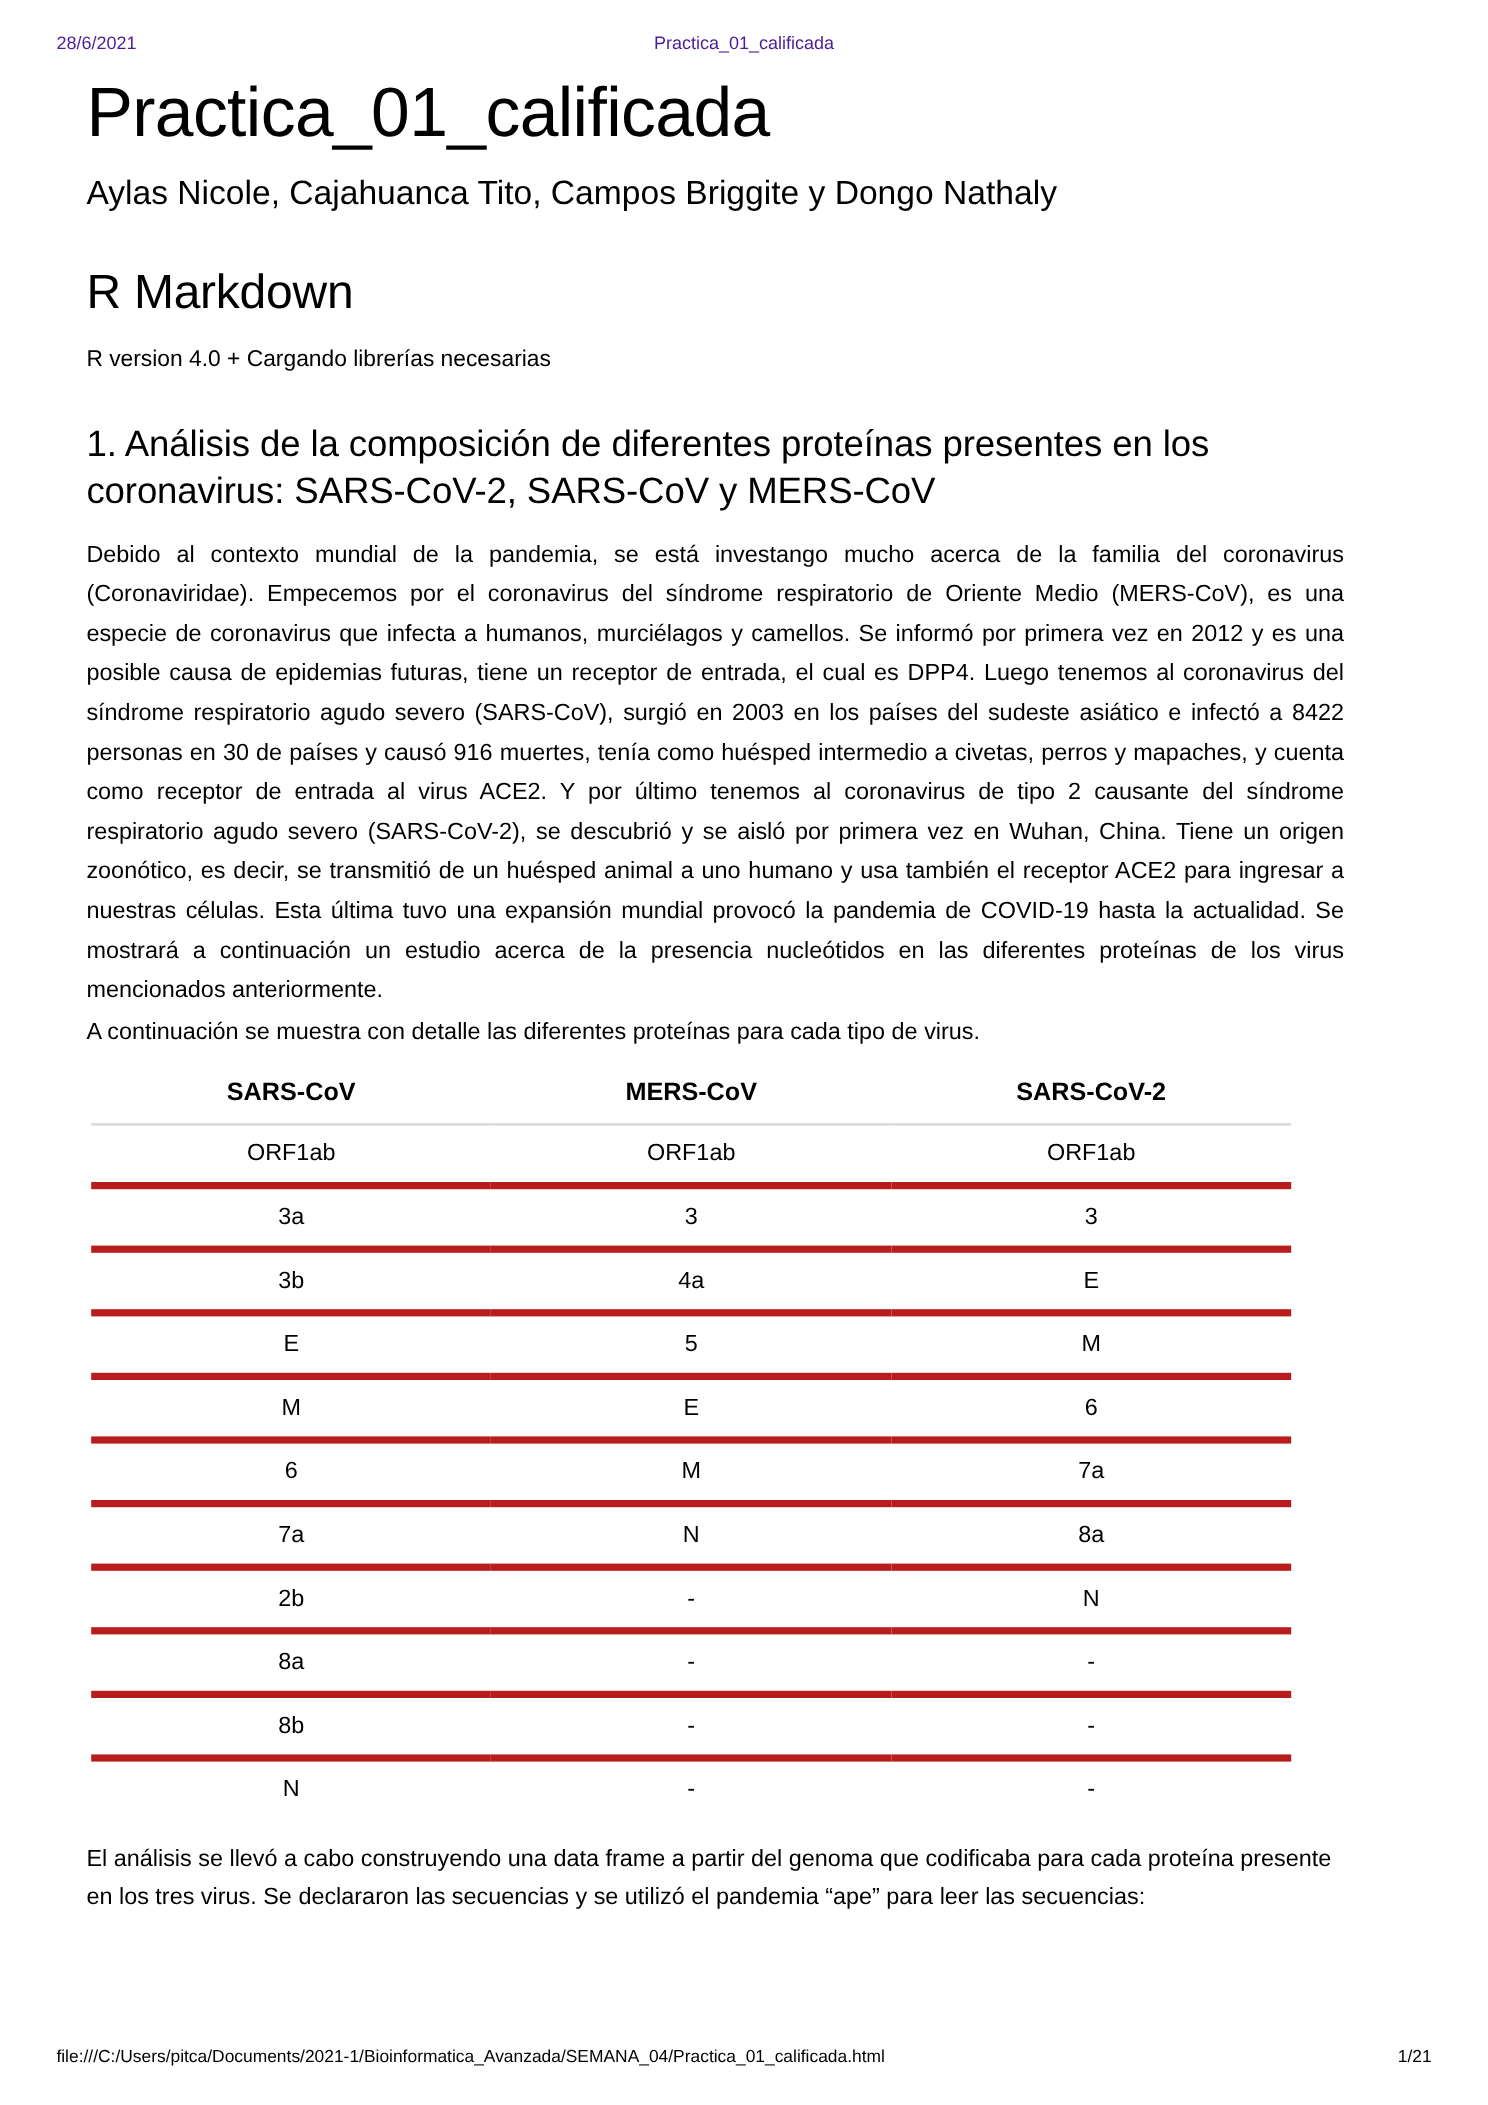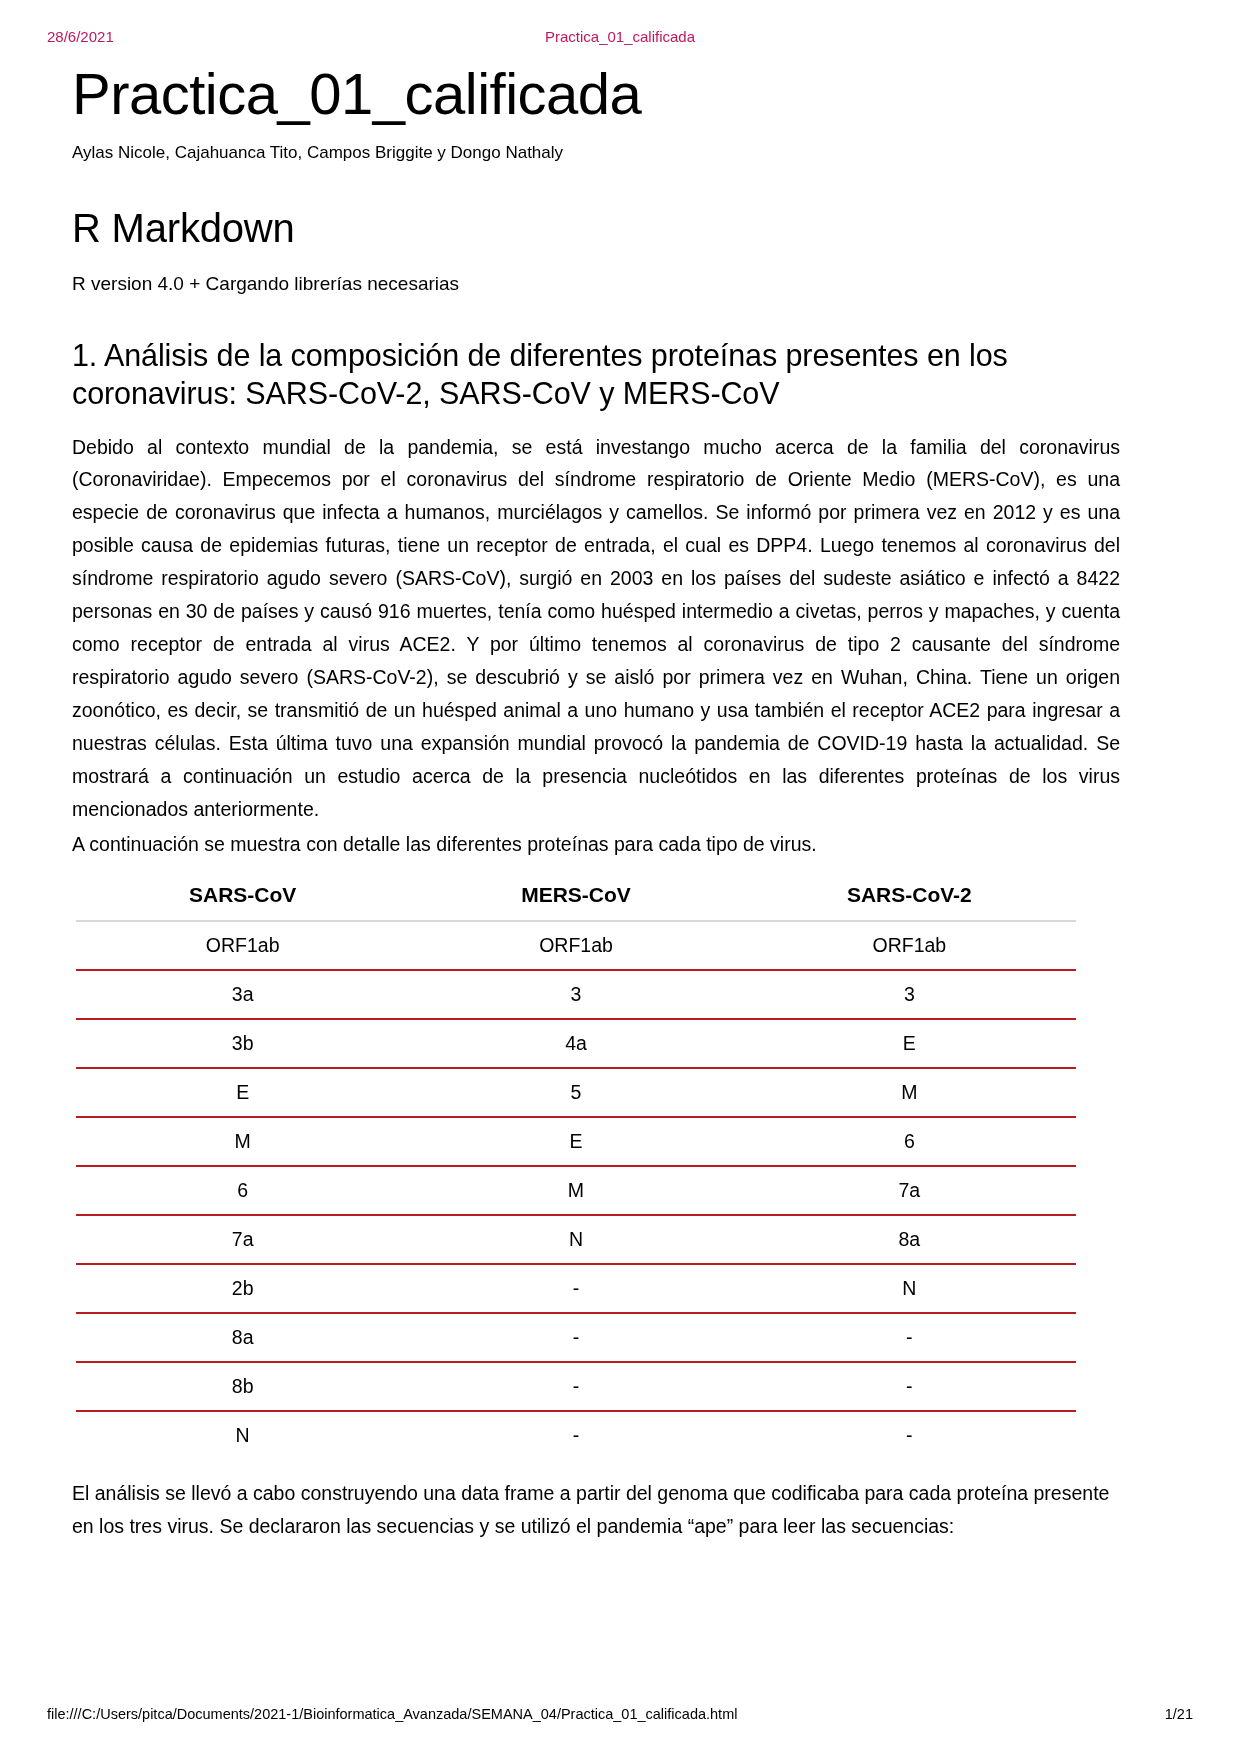--- a/index.html
+++ b/index.html
@@ -26,21 +26,21 @@
   
   .print-header {
     position: absolute;
     top: 26px;
     left: 0;
     width: 989px;
     height: 20px;
     display: flex;
     align-items: center;
     font-size: 15px;
-    color: #be185d;
+    color: #4c1d95;
   }
   .print-header .ph-date {
     position: absolute;
     left: 47px;
     white-space: nowrap;
   }
   .print-header .ph-title {
     position: absolute;
     left: 0;
     width: 1240px;
@@ -57,21 +57,21 @@
   }
 
   h1.doc-title {
     font-size: 58px;
     font-weight: 400;
     line-height: 1.12;
     margin: 0 0 4px 0;
     letter-spacing: -0.5px;
   }
   .byline {
-    font-size: 17px;
+    font-size: 28px;
     font-weight: 400;
     line-height: 1.42;
     margin: 14px 0 0 0;
   }
   .docdate {
     font-size: 22.5px;
     font-weight: 400;
     line-height: 1.42;
     margin: 9px 0 0 0;
   }
@@ -124,21 +124,21 @@
     font-weight: bold;
     text-align: center;
     padding: 6px 0 13px 0;
     border-bottom: 2px solid #d8d8d8;
   }
   table.proteins td {
     font-size: 19.5px;
     font-weight: 400;
     text-align: center;
     padding: 12px 0 12px 0;
-    border-bottom: 2px solid #b91c1c;
+    border-bottom: 6px solid #b91c1c;
   }
   table.proteins tr:last-child td {
     border-bottom: none;
   }
 
   .after-table {
     margin-top: 30px;
   }
 
   

